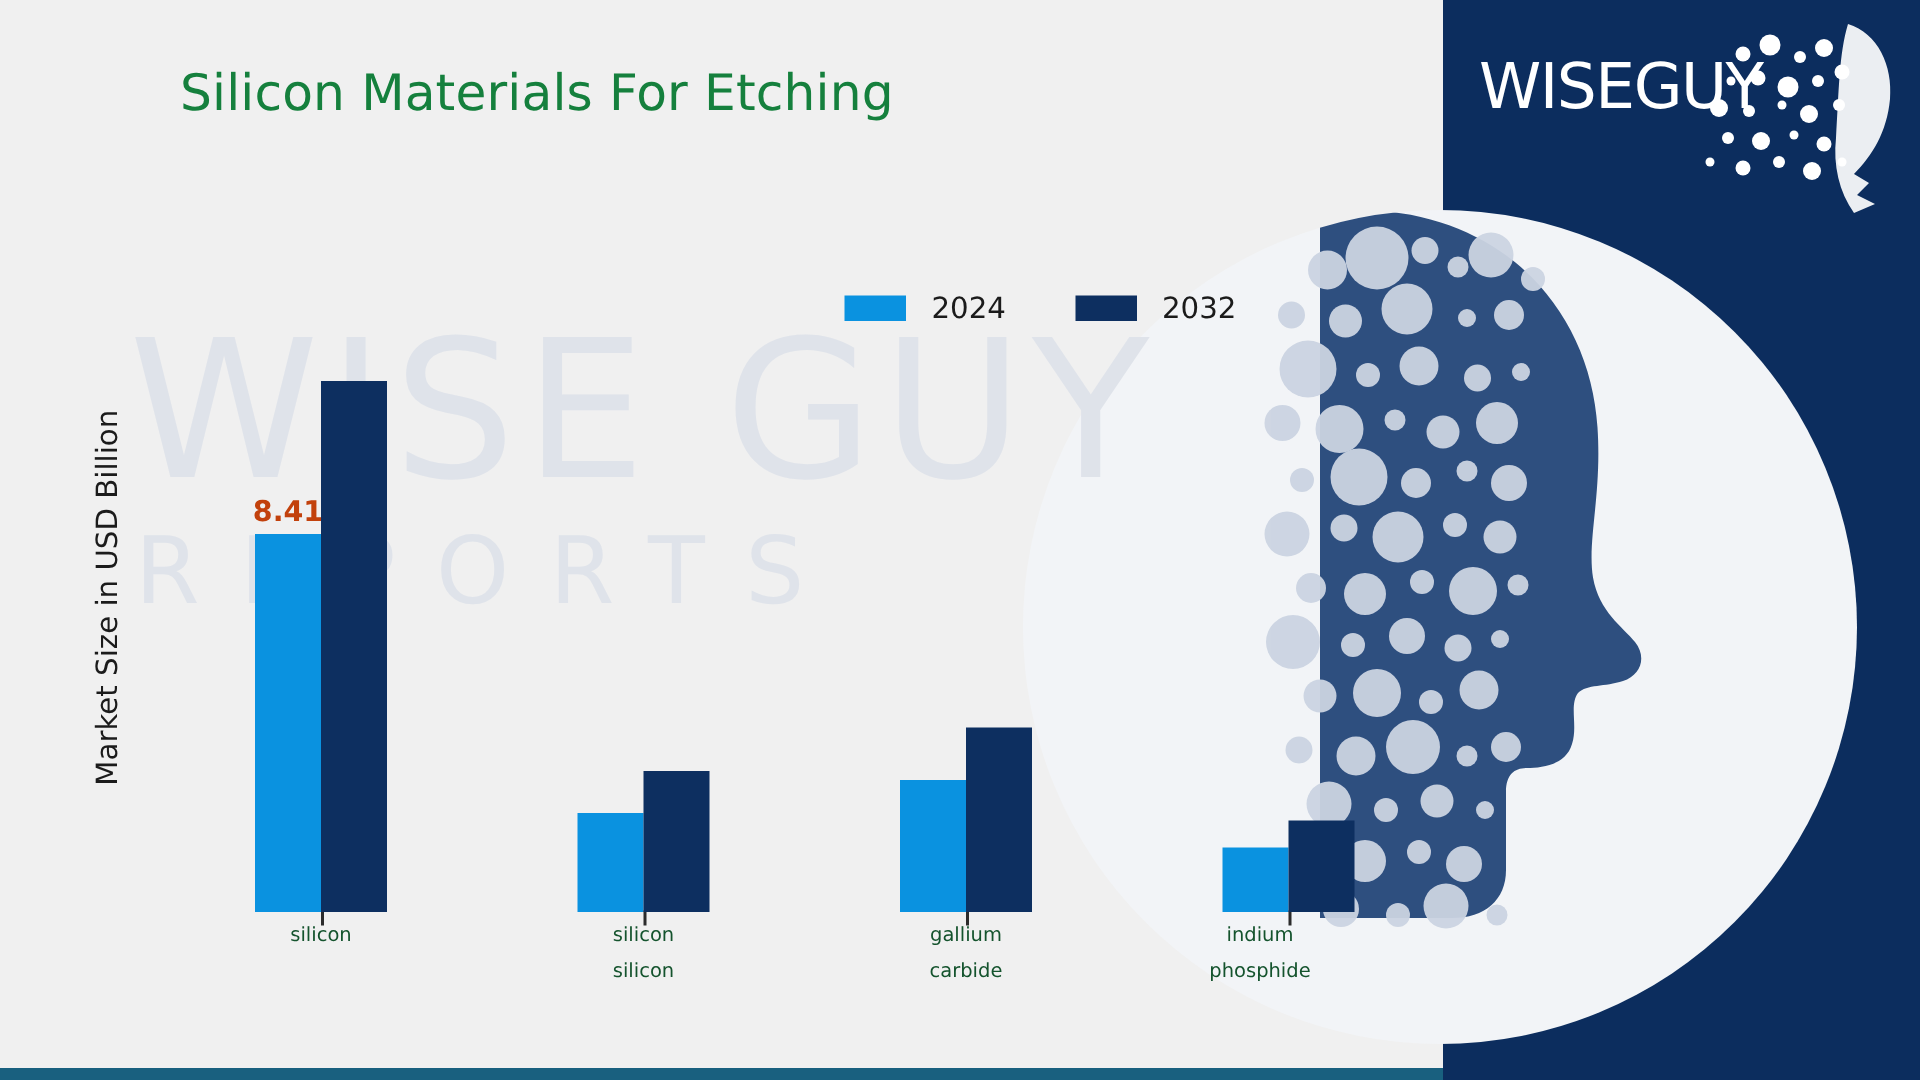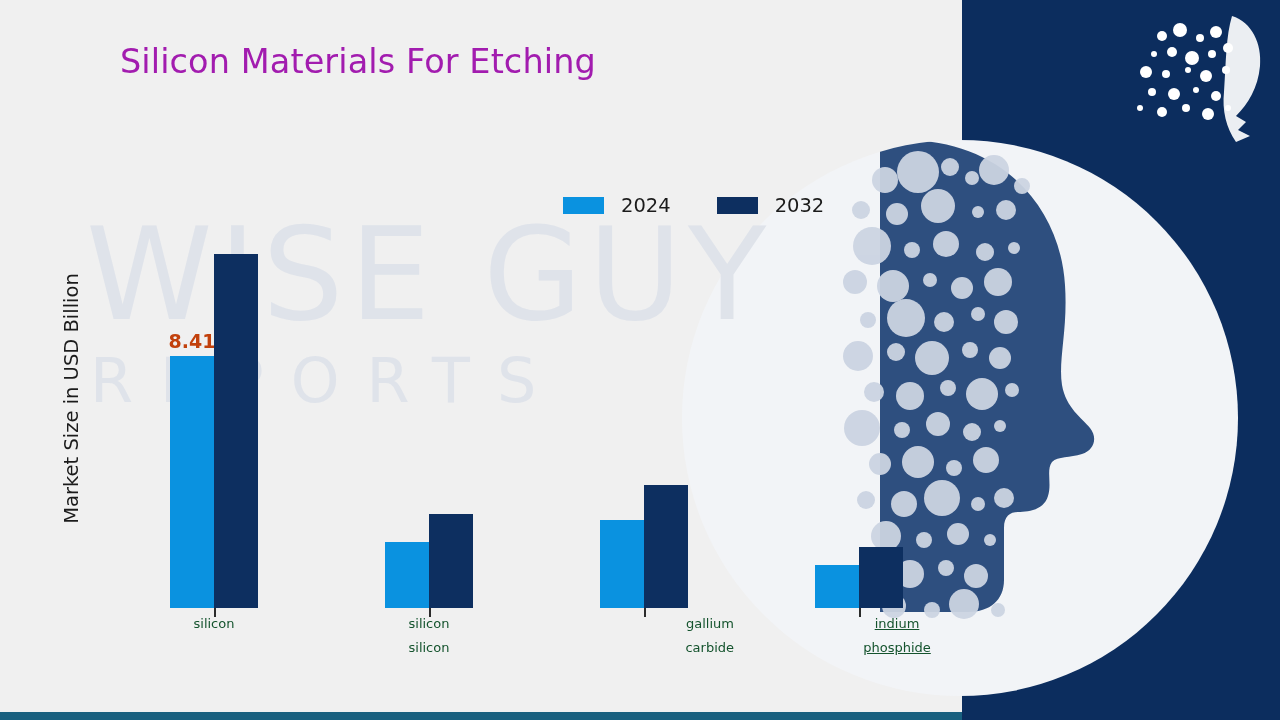--- a/index.html
+++ b/index.html
@@ -45,21 +45,21 @@
     background: #19607f;
   }
 
   
   .title {
     position: absolute;
     left: 120px; top: 41px;
     width: 620px;
     font-size: 33.5px;
     line-height: 42px;
-    color: #a21caf;
+    color: #15803d;
     font-weight: 400;
     letter-spacing: 0.1px;
   }
 
   
   .watermark {
     position: absolute;
     left: 86px; top: 216px;
     width: 800px;
     color: #dfe3ea;
@@ -347,26 +347,27 @@
     </div>
 
   <div class="xlabels" id="xlabels">
       <div class="xlabel" style="left: 28px;">
         <div>silicon</div>
       </div>
       <div class="xlabel" style="left: 243px;">
         <div>silicon</div>
         <div>silicon</div>
       </div>
-      <div class="xlabel" style="left: 458px; text-align: right;">
+      <div class="xlabel" style="left: 458px;">
         <div>gallium</div>
         <div>carbide</div>
       </div>
-      <div class="xlabel" style="left: 711px; text-decoration: underline;">
+      <div class="xlabel" style="left: 654px;">
         <div>indium</div>
         <div>phosphide</div>
       </div>
     </div>
 
   <div class="logo">
+    <div class="logo-word">WISEGUY</div>
   </div>
 
 </div>
 
 </body></html>

